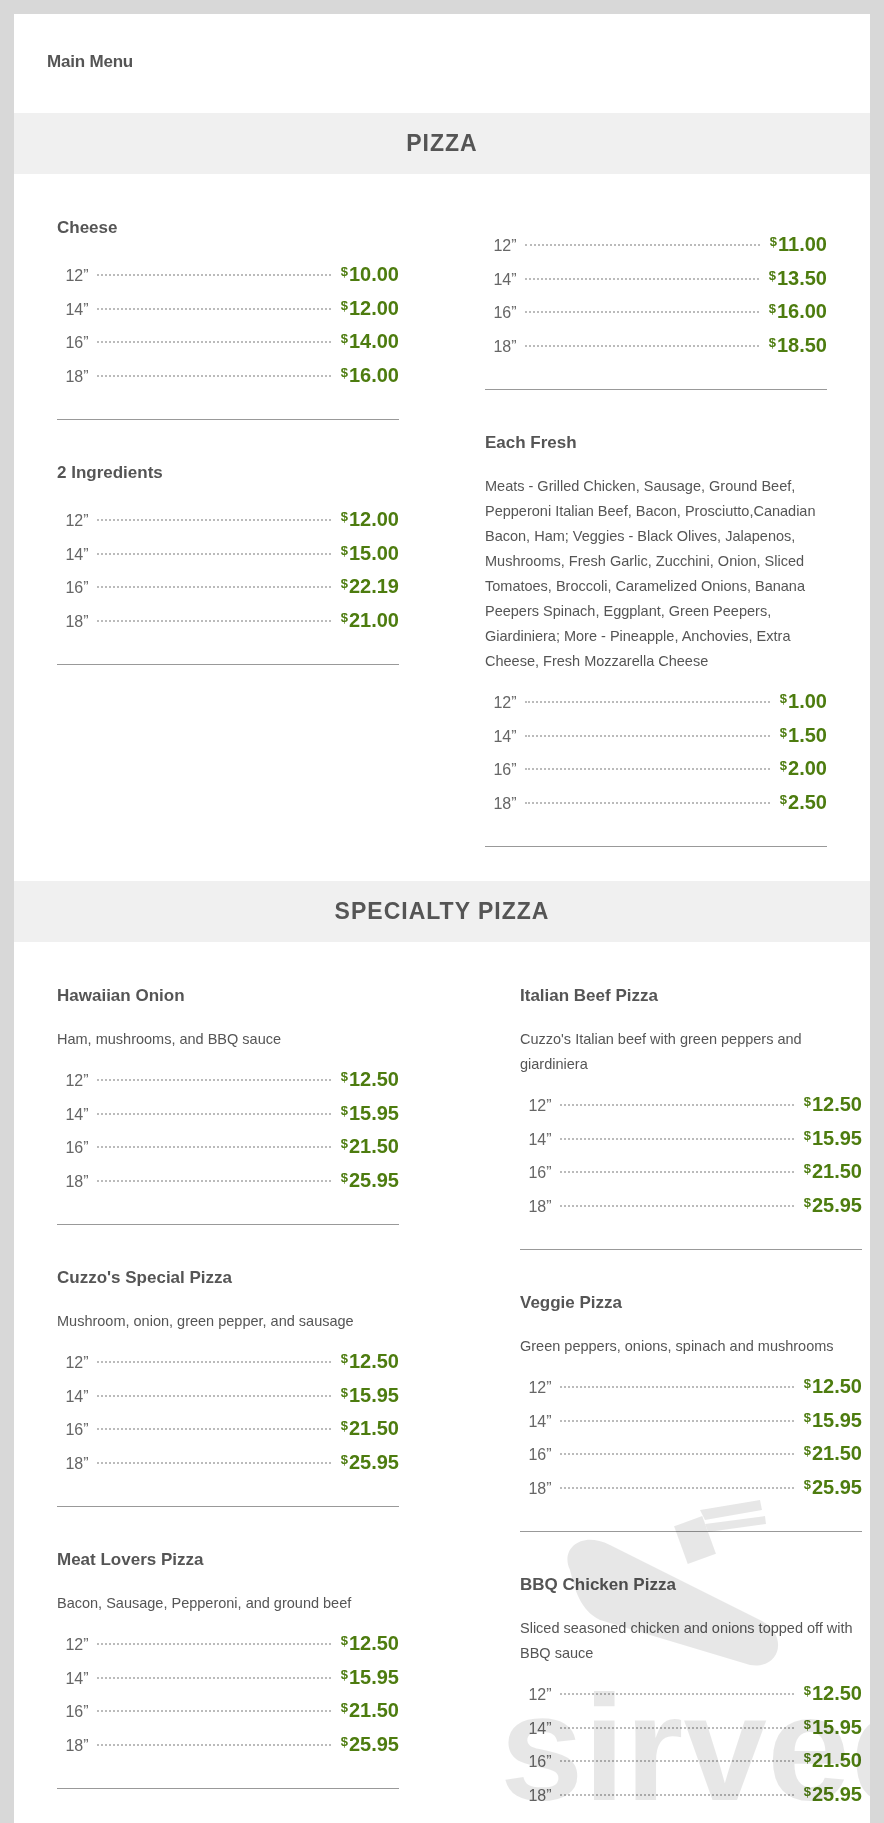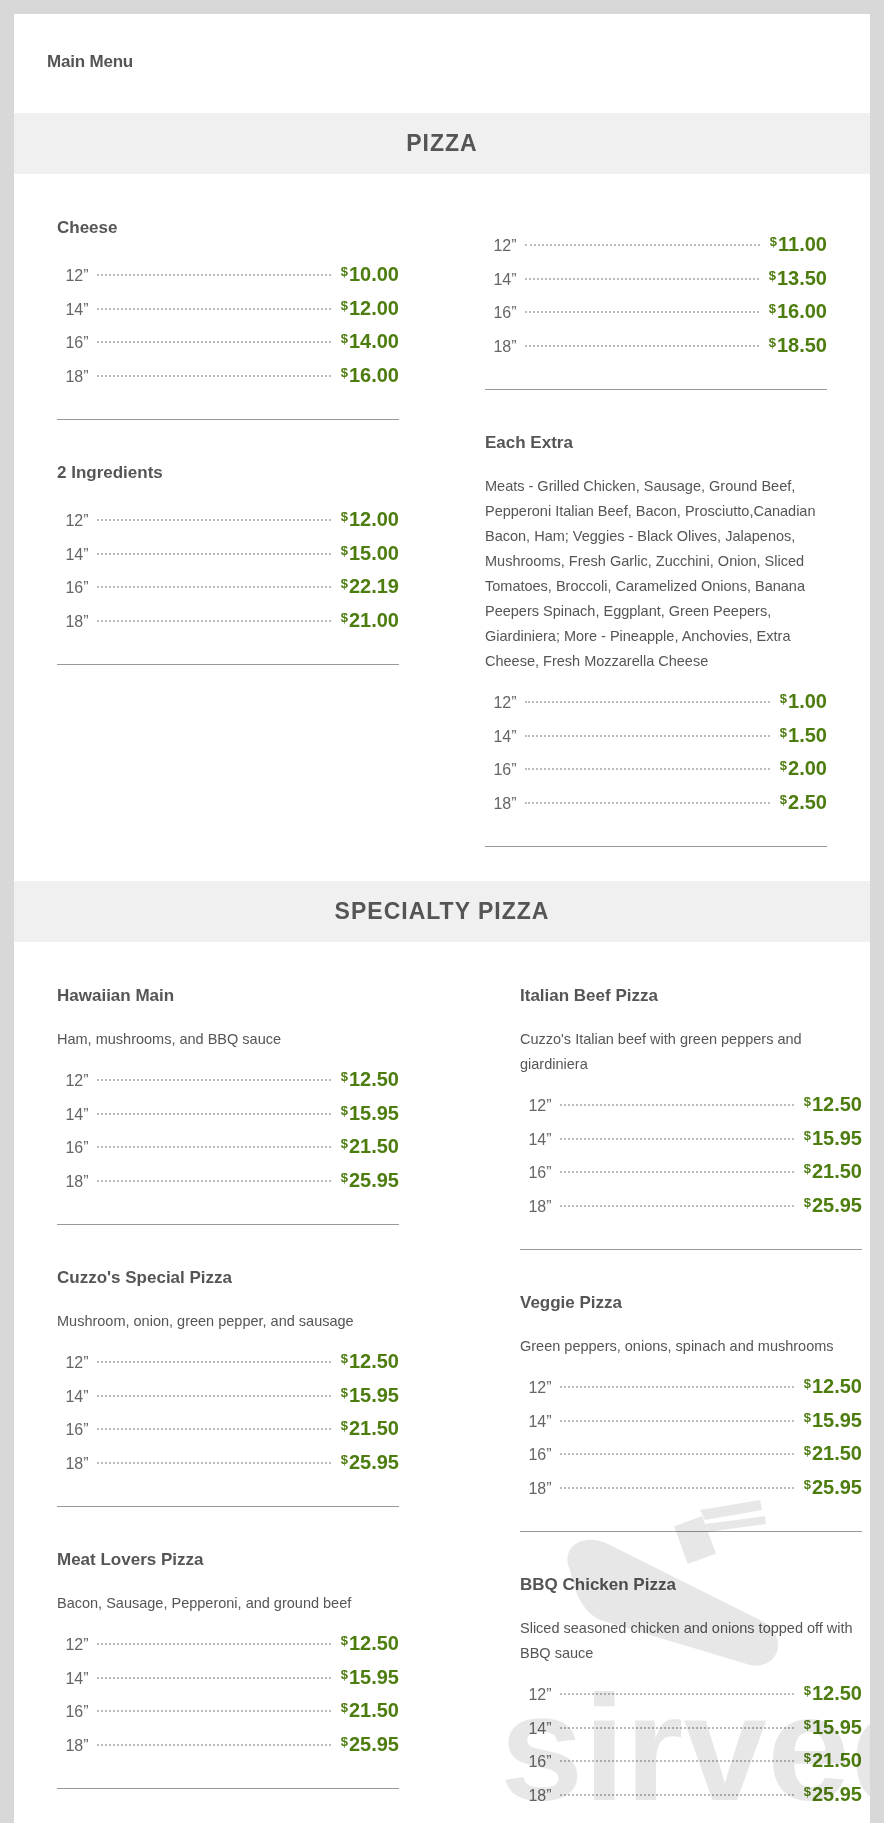--- a/index.html
+++ b/index.html
@@ -165,21 +165,21 @@
         <div class="price-row">
             <span class="size">18”</span>
             <span class="dots"></span>
             <span class="price"><span class="cur">$</span><span>18.50</span></span>
           </div>
       </div>
       <div class="divider"></div>
     </div>
     <div class="spacer"></div>
     <div class="item">
-      <div class="item-title">Each Extra</div>
+      <div class="item-title">Each Fresh</div>
       <div class="item-desc">Meats - Grilled Chicken, Sausage, Ground Beef, Pepperoni Italian Beef, Bacon, Prosciutto,Canadian Bacon, Ham; Veggies - Black Olives, Jalapenos, Mushrooms, Fresh Garlic, Zucchini, Onion, Sliced Tomatoes, Broccoli, Caramelized Onions, Banana Peepers Spinach, Eggplant, Green Peepers, Giardiniera; More - Pineapple, Anchovies, Extra Cheese, Fresh Mozzarella Cheese</div>
       <div class="price-list">
         <div class="price-row">
             <span class="size">12”</span>
             <span class="dots"></span>
             <span class="price"><span class="cur">$</span><span>1.00</span></span>
           </div>
         <div class="price-row">
             <span class="size">14”</span>
             <span class="dots"></span>
@@ -197,21 +197,21 @@
           </div>
       </div>
       <div class="divider"></div>
     </div>
   </div>
 
   <div class="section-band" style="top:867px;">SPECIALTY PIZZA</div>
 
   <div class="col" style="left:43px; top:971px;">
     <div class="item">
-      <div class="item-title">Hawaiian Main</div>
+      <div class="item-title">Hawaiian Onion</div>
       <div class="item-desc">Ham, mushrooms, and BBQ sauce</div>
       <div class="price-list">
         <div class="price-row">
             <span class="size">12”</span>
             <span class="dots"></span>
             <span class="price"><span class="cur">$</span><span>12.50</span></span>
           </div>
         <div class="price-row">
             <span class="size">14”</span>
             <span class="dots"></span>

